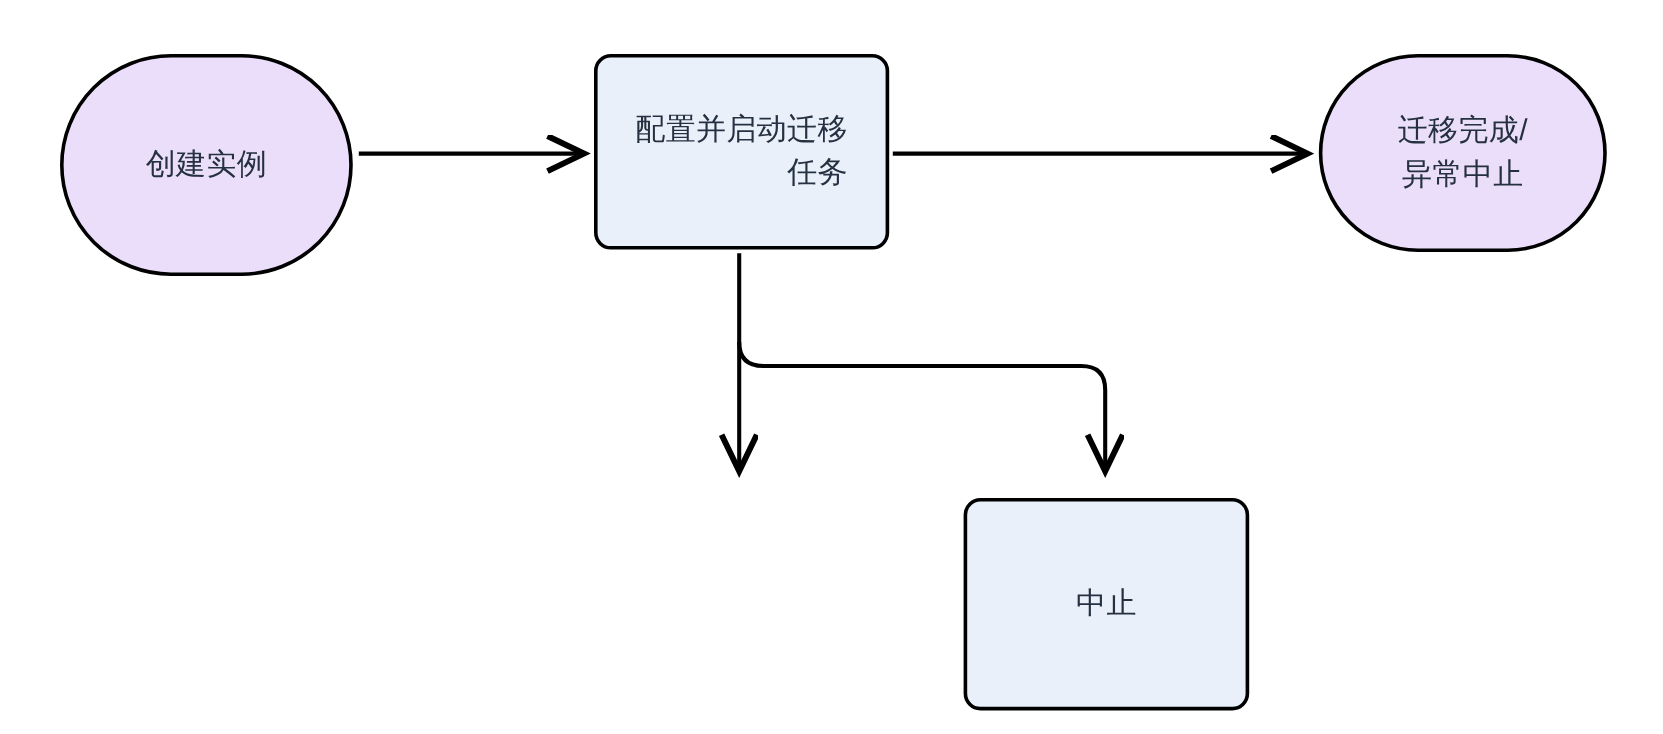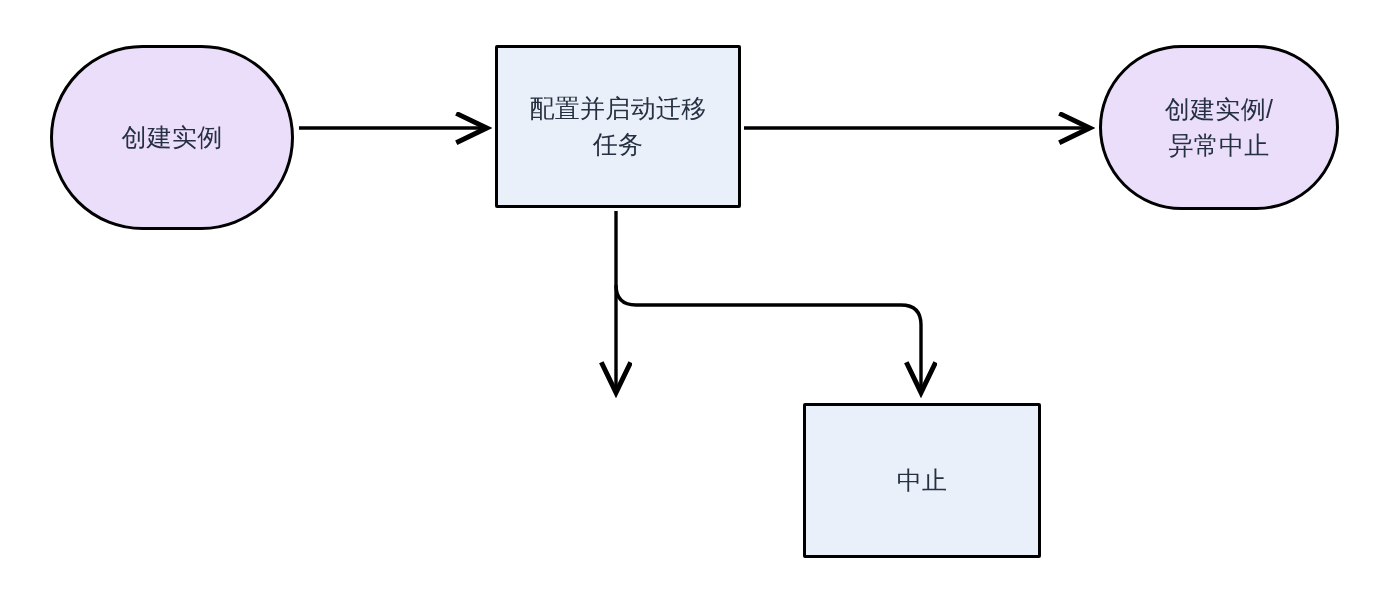--- a/index.html
+++ b/index.html
@@ -39,32 +39,33 @@
     letter-spacing: 0.3px;
     border: 3px solid #000000;
     z-index: 2;
   }
   .node-stadium {
     background: #ebdefa;
     border-radius: 999px;
   }
   .node-rect {
     background: #eaf0fa;
-    border-radius: 2px;
+    border-radius: 14px;
+    text-align: right;
   }
   .node-label {
     display: block;
     white-space: pre-line;
     padding: 0 14px;
   }
   #node-create-instance { left: 50px;   top: 45px;  width: 244px; height: 185px; }
   #node-configure-task  { left: 495px;  top: 45px;  width: 246px; height: 163px; }
   #node-finish-abort    { left: 1099px; top: 45px;  width: 240px; height: 165px; }
   #node-pause           { left: 496px;  top: 403px; width: 244px; height: 155px; }
-  #node-abort           { left: 803px;  top: 403px; width: 238px; height: 155px; }
+  #node-abort           { left: 803px;  top: 415px; width: 238px; height: 177px; }
 </style>
 </head>
 <body>
 
 <div id="diagram-root">
 
   <svg id="edge-layer" viewBox="0 0 1386 612" width="1386" height="612" xmlns="http://www.w3.org/2000/svg">
     <defs>
       <marker id="arrowhead" markerWidth="11" markerHeight="11" refX="9.2" refY="4.6" orient="auto" markerUnits="strokeWidth">
         <path d="M1.1,0.6 L9.4,4.6 L1.1,8.6" fill="none" stroke="#000000" stroke-width="1.45" stroke-linecap="square" stroke-linejoin="miter"></path>
@@ -91,21 +92,21 @@
   <div class="node node-stadium" id="node-create-instance">
     <span class="node-label">创建实例</span>
   </div>
 
   <div class="node node-rect" id="node-configure-task">
     <span class="node-label">配置并启动迁移
 任务</span>
   </div>
 
   <div class="node node-stadium" id="node-finish-abort">
-    <span class="node-label">创建实例/
+    <span class="node-label">迁移完成/
 异常中止</span>
   </div>
 
 
   <div class="node node-rect" id="node-abort">
     <span class="node-label">中止</span>
   </div>
 
 </div>
 

